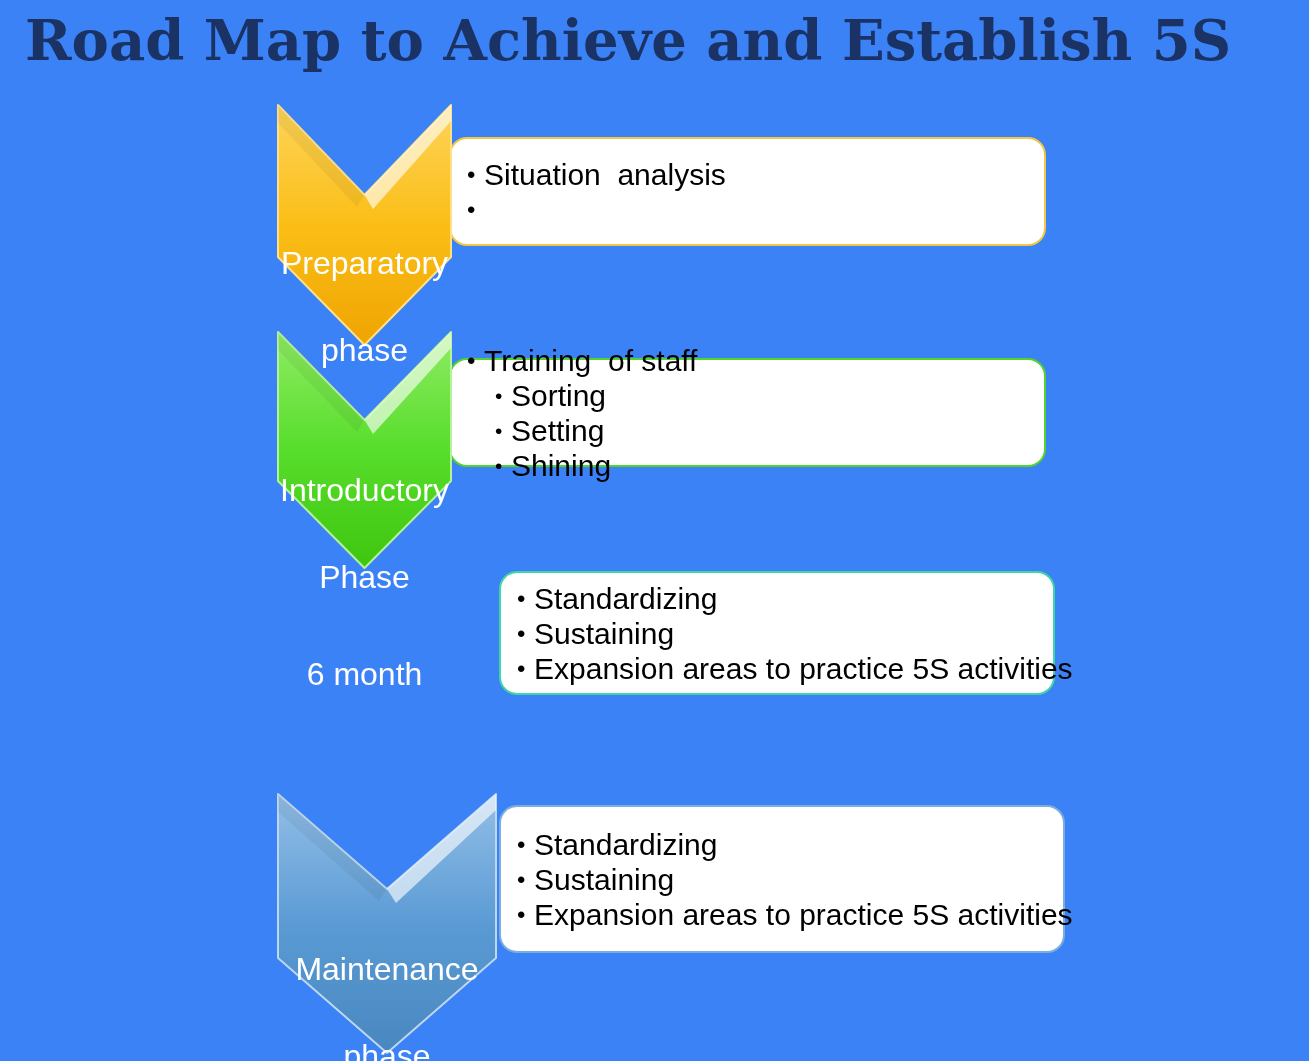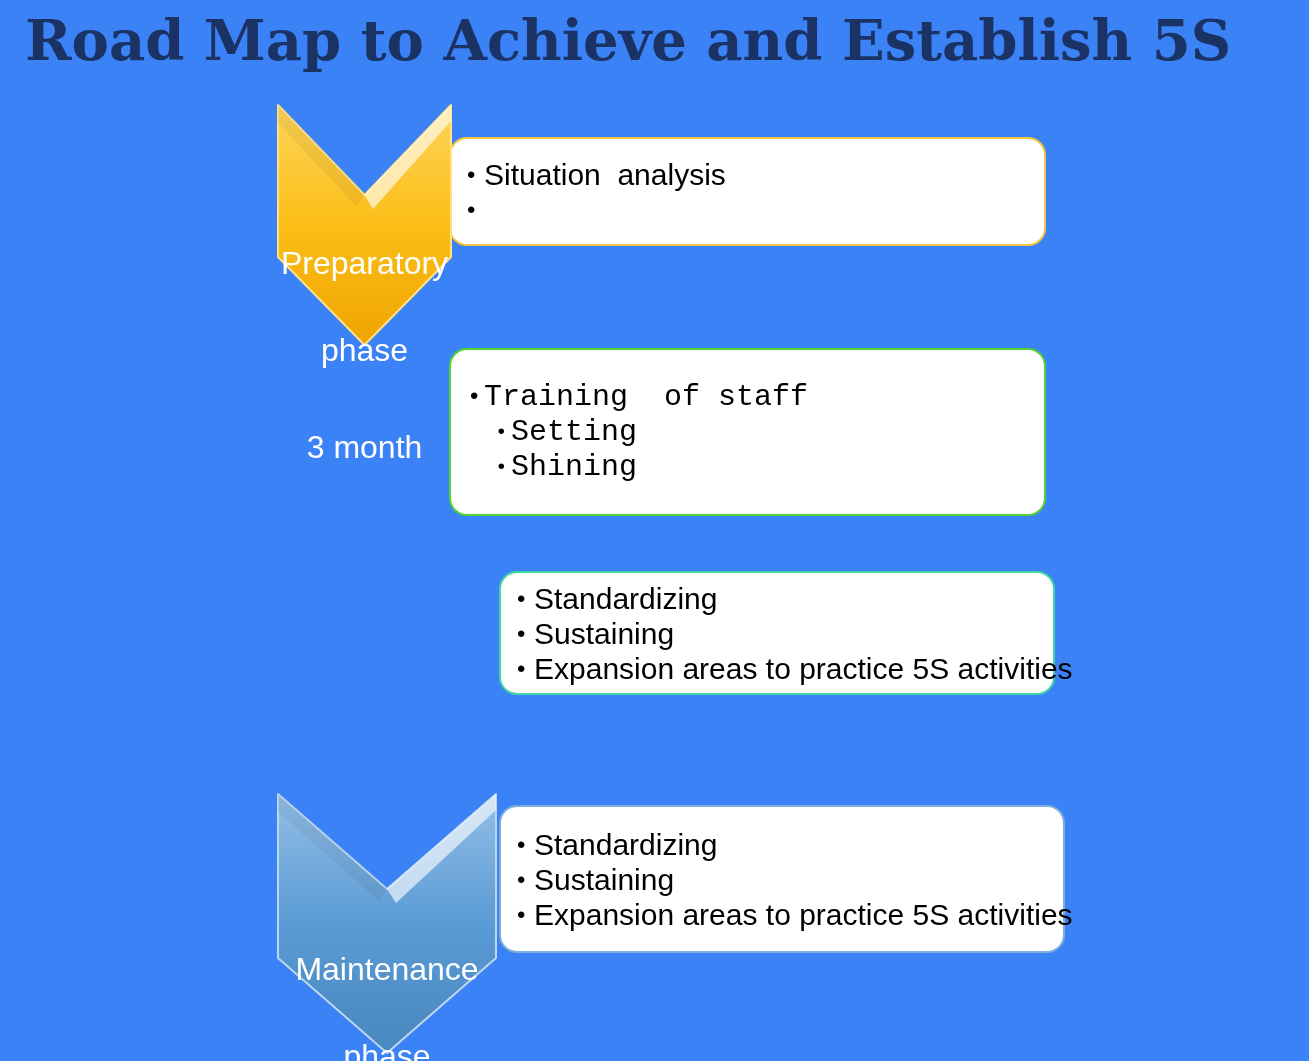--- a/index.html
+++ b/index.html
@@ -59,21 +59,21 @@
     background:#ffffff;
     border:2px solid var(--border);
     border-radius:18px;
     box-sizing:border-box;
     display:flex;
     flex-direction:column;
     justify-content:center;
     padding:0 8px 0 16px;
   }
   .p0 .callout{left:449px; top:137px; width:597px; height:109px;}
-  .p1 .callout{left:449px; top:348px; width:597px; height:168px;font-family:Liberation Mono, monospace;}
+  .p1 .callout{left:449px; top:358px; width:597px; height:109px;}
   .p2 .callout{left:499px; top:571px; width:556px; height:124px;}
   .p3 .callout{left:499px; top:805px; width:566px; height:148px;}
   .bullet{
     display:flex;
     align-items:center;
     line-height:35px;
     height:35px;
     color:#000000;
     font-size:30px;
   }
@@ -121,24 +121,47 @@
           <span class="dot"></span>
           <span class="txt">Situation  analysis</span>
         </div>
       <div class="bullet">
           <span class="dot"></span>
         </div>
     </div>
   </div>
 
   <div class="phase p1" id="phase-1" style="--light: #90EC64; --main: #57DD2B; --dark: #3EC60F; --edge: #B6F29B; --border: #52D42E;">
+    <div class="chev">
+      <svg viewBox="0 0 175 240" aria-hidden="true">
+        <defs>
+          <linearGradient id="g1" x1="0" y1="0" x2="0" y2="1">
+            <stop class="s-light" offset="0"></stop>
+              <stop class="s-main" offset="0.5"></stop>
+              <stop class="s-dark" offset="1"></stop>
+          </linearGradient>
+        </defs>
+        <polygon class="chev-body" fill="url(#g1)" points="1,2 87.5,90 174,2 174,151 87.5,238 1,151"></polygon>
+        <polygon class="chev-shade" points="1,2 87.5,90 80,102 1,20"></polygon>
+        <polygon class="chev-gloss" points="87.5,90 174,2 174,18 96,104"></polygon>
+      </svg>
+      <div class="chev-label">
+        <div>Introductory</div>
+        <div>Phase</div>
+        <div class="duration">6 month</div>
+      </div>
+    </div>
     <div class="callout">
       <div class="bullet">
           <span class="dot"></span>
           <span class="txt">Training  of staff</span>
+        </div>
+      <div class="bullet sub">
+          <span class="dot"></span>
+          <span class="txt">Sorting</span>
         </div>
       <div class="bullet sub">
           <span class="dot"></span>
           <span class="txt">Setting</span>
         </div>
       <div class="bullet sub">
           <span class="dot"></span>
           <span class="txt">Shining</span>
         </div>
     </div>

